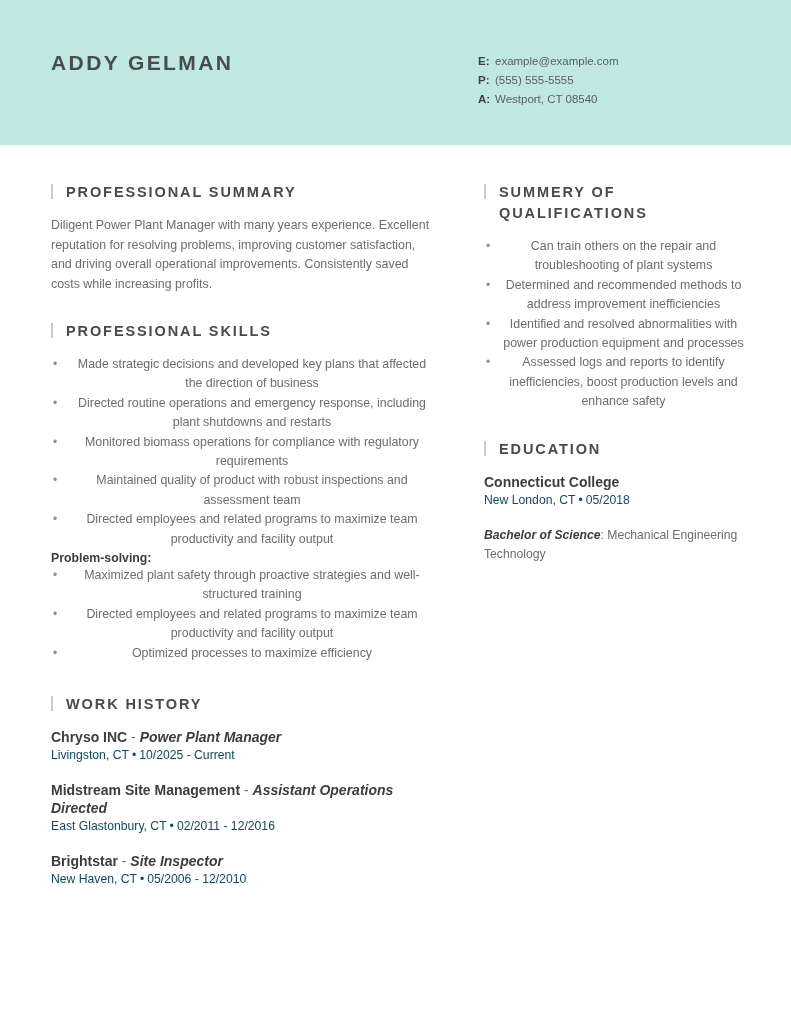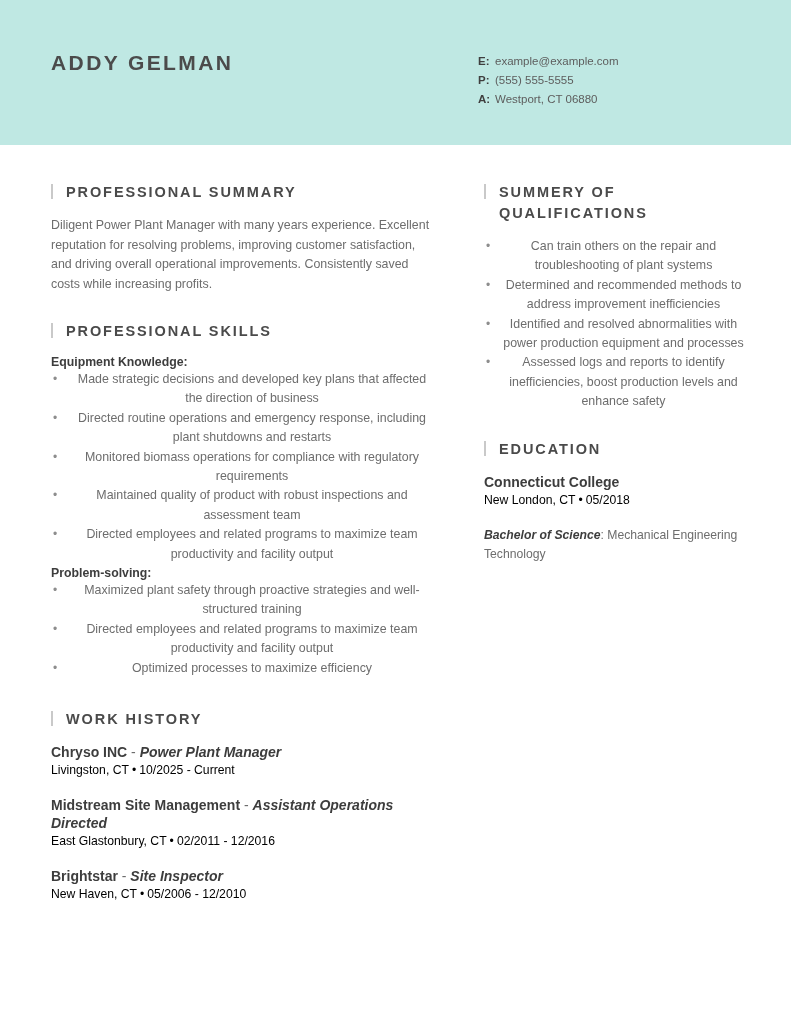--- a/index.html
+++ b/index.html
@@ -165,21 +165,21 @@
     font-weight: bold;
   }
   .entry-title .dash {
     font-weight: normal;
     font-style: normal;
     color: #6d6d6d;
   }
   .entry-sub {
     font-size: 12.2px;
     line-height: 19px;
-    color: #000000;
+    color: #0c4a6e;
   }
   .entry-sub .sep {
     padding: 0 3px;
   }
 
   .edu-degree {
     font-size: 12.2px;
     line-height: 19px;
     color: #6d6d6d;
   }
@@ -203,21 +203,21 @@
       <div class="contact-row">
         <span class="contact-key">E:</span>
         <span class="contact-val">example@example.com</span>
       </div>
       <div class="contact-row">
         <span class="contact-key">P:</span>
         <span class="contact-val">(555) 555-5555</span>
       </div>
       <div class="contact-row">
         <span class="contact-key">A:</span>
-        <span class="contact-val">Westport, CT 06880</span>
+        <span class="contact-val">Westport, CT 08540</span>
       </div>
     </div>
   </div>
 
   <div class="body-area">
 
     <div class="col-left">
 
       <div class="section">
         <div class="section-head">
@@ -229,21 +229,20 @@
 
       <div class="gap-md"></div>
 
       <div class="section">
         <div class="section-head">
           <span class="accent-bar"></span>
           <span class="section-title">PROFESSIONAL SKILLS</span>
         </div>
 
         <div>
-          <div class="sublabel">Equipment Knowledge:</div>
           <ul class="bullets">
             <li>Made strategic decisions and developed key plans that affected the direction of business</li>
             <li>Directed routine operations and emergency response, including plant shutdowns and restarts</li>
           </ul>
         </div>
 
         <div>
           <ul class="bullets">
             <li>Monitored biomass operations for compliance with regulatory requirements</li>
             <li>Maintained quality of product with robust inspections and assessment team</li>

